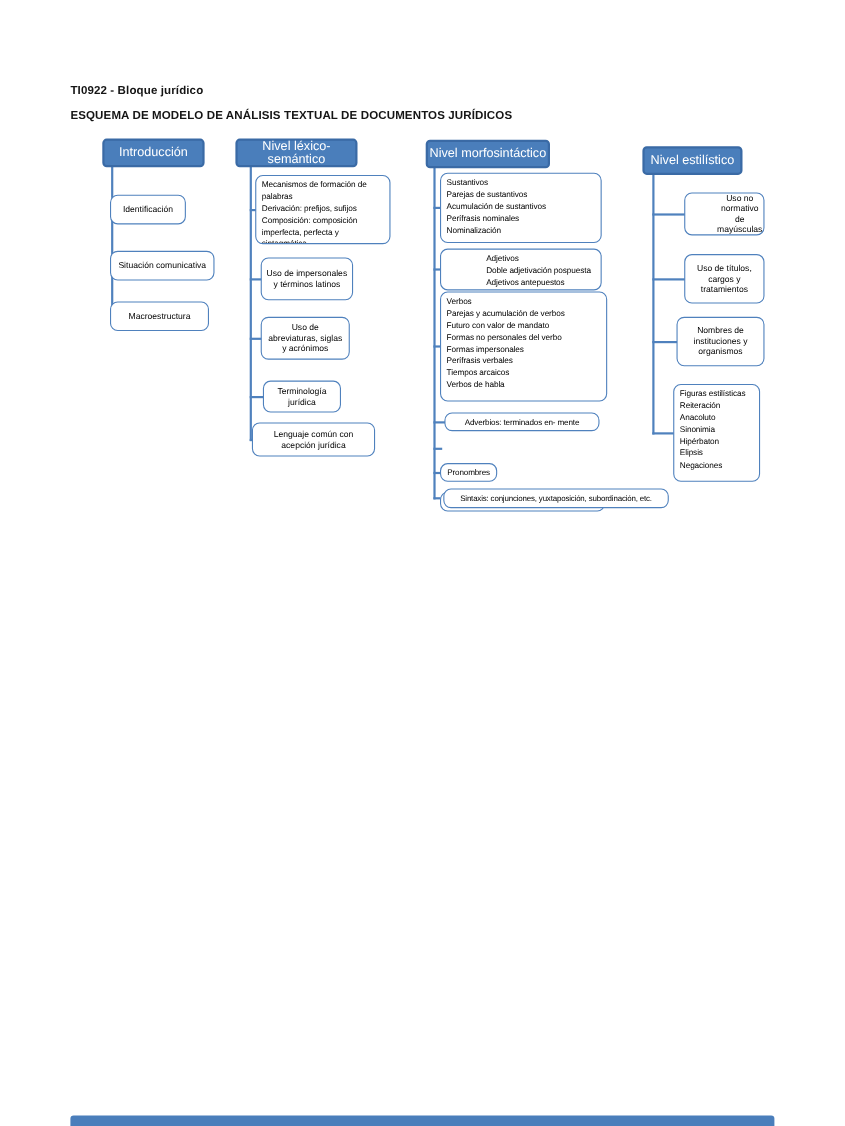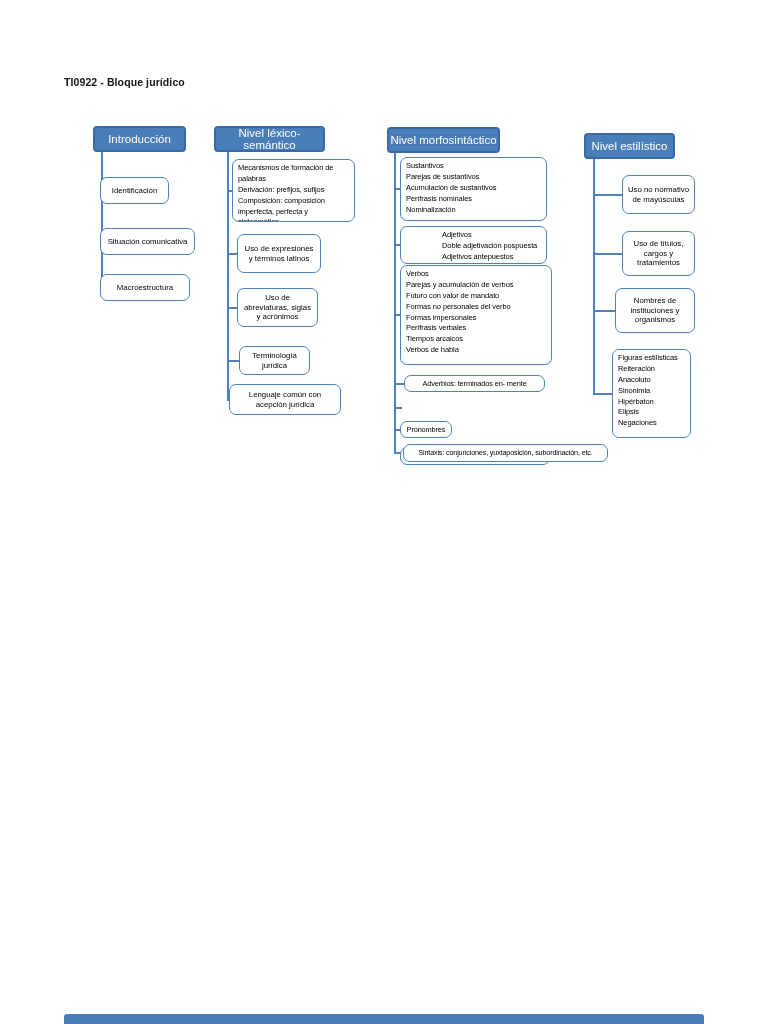--- a/index.html
+++ b/index.html
@@ -38,33 +38,34 @@
   .next-page-strip{
     position:absolute;left:64px;top:1014px;width:640px;height:10px;
     background:#4a7ebb;border-radius:3px 3px 0 0;
   }
 </style>
 </head>
 <body>
 
 <div class="page">
   <div class="doc-title">TI0922 - Bloque jurídico</div>
+  <div class="doc-subtitle">ESQUEMA DE MODELO DE ANÁLISIS TEXTUAL DE DOCUMENTOS JURÍDICOS</div>
   <div id="diagram">
       <div class="hdr-box" style="left: 93px; top: 126px; width: 93px; height: 26px;">Introducción</div>
       <div class="connector" style="left: 101px; top: 150px; width: 2.4px; height: 138.5px;"></div>
       <div class="child-box" style="left: 100px; top: 177px; width: 69px; height: 27px;">Identificación</div>
       <div class="child-box" style="left: 100px; top: 228px; width: 95px; height: 27px;">Situación comunicativa</div>
       <div class="child-box" style="left: 100px; top: 274px; width: 90px; height: 27px;">Macroestructura</div>
       <div class="hdr-box" style="left: 214px; top: 126px; width: 111px; height: 26px;">Nivel léxico-semántico</div>
       <div class="connector" style="left: 227px; top: 150px; width: 2.4px; height: 250.5px;"></div>
       <div class="child-box left" style="left: 232px; top: 159px; width: 123px; height: 63px;">Mecanismos de formación de palabras
 Derivación: prefijos, sufijos
 Composición: composición imperfecta, perfecta y sintagmática</div>
       <div class="connector" style="left: 227px; top: 189.5px; width: 7px; height: 2.4px;"></div>
-      <div class="child-box" style="left: 237px; top: 234px; width: 84px; height: 39px;">Uso de expresiones y términos latinos</div>
+      <div class="child-box" style="left: 237px; top: 234px; width: 84px; height: 39px;">Uso de impersonales y términos latinos</div>
       <div class="connector" style="left: 227px; top: 252.5px; width: 12px; height: 2.4px;"></div>
       <div class="child-box" style="left: 237px; top: 288px; width: 81px; height: 39px;">Uso de abreviaturas, siglas y acrónimos</div>
       <div class="connector" style="left: 227px; top: 306.5px; width: 12px; height: 2.4px;"></div>
       <div class="child-box" style="left: 239px; top: 346px; width: 71px; height: 29px;">Terminología jurídica</div>
       <div class="connector" style="left: 227px; top: 359.5px; width: 14px; height: 2.4px;"></div>
       <div class="child-box" style="left: 229px; top: 384px; width: 112px; height: 31px;">Lenguaje común con acepción jurídica</div>
       <div class="connector" style="left: 227px; top: 398.5px; width: 4px; height: 2.4px;"></div>
       <div class="hdr-box" style="left: 387px; top: 127px; width: 113px; height: 26px;">Nivel morfosintáctico</div>
       <div class="connector" style="left: 394px; top: 151px; width: 2.4px; height: 303px;"></div>
       <div class="child-box left" style="left: 400px; top: 157px; width: 147px; height: 64px;">Sustantivos
@@ -89,21 +90,21 @@
       <div class="child-box oneline" style="left: 404px; top: 375px; width: 141px; height: 17px; font-size: 7.4px;">Adverbios: terminados en- mente</div>
       <div class="connector" style="left: 394px; top: 382.5px; width: 12px; height: 2.4px;"></div>
       <div class="child-box oneline" style="left: 400px; top: 399px; width: 150px; height: 18px; font-size: 7.2px; margin-top: 48px;">Preposiciones: locuciones preposicionales</div>
       <div class="connector" style="left: 394px; top: 407px; width: 8px; height: 2.4px;"></div>
       <div class="child-box oneline" style="left: 400px; top: 421px; width: 52px; height: 17px; font-size: 7.4px;">Pronombres</div>
       <div class="connector" style="left: 394px; top: 428.5px; width: 8px; height: 2.4px;"></div>
       <div class="child-box oneline" style="left: 403px; top: 444px; width: 205px; height: 18px; font-size: 7.2px;">Sintaxis: conjunciones, yuxtaposición, subordinación, etc.</div>
       <div class="connector" style="left: 394px; top: 452px; width: 11px; height: 2.4px;"></div>
       <div class="hdr-box" style="left: 584px; top: 133px; width: 91px; height: 26px;">Nivel estilístico</div>
       <div class="connector" style="left: 593px; top: 157px; width: 2.4px; height: 237.5px;"></div>
-      <div class="child-box" style="left: 622px; top: 175px; width: 73px; height: 39px;">Uso no normativo de mayúsculas</div>
+      <div class="child-box" style="left: 622px; top: 175px; width: 73px; height: 39px; padding-left: 32px;">Uso no normativo de mayúsculas</div>
       <div class="connector" style="left: 593px; top: 193.5px; width: 31px; height: 2.4px;"></div>
       <div class="child-box" style="left: 622px; top: 231px; width: 73px; height: 45px;">Uso de títulos, cargos y tratamientos</div>
       <div class="connector" style="left: 593px; top: 252.5px; width: 31px; height: 2.4px;"></div>
       <div class="child-box" style="left: 615px; top: 288px; width: 80px; height: 45px;">Nombres de instituciones y organismos</div>
       <div class="connector" style="left: 593px; top: 309.5px; width: 24px; height: 2.4px;"></div>
       <div class="child-box left" style="left: 612px; top: 349px; width: 79px; height: 89px;">Figuras estilísticas
 Reiteración
 Anacoluto
 Sinonimia
 Hipérbaton

